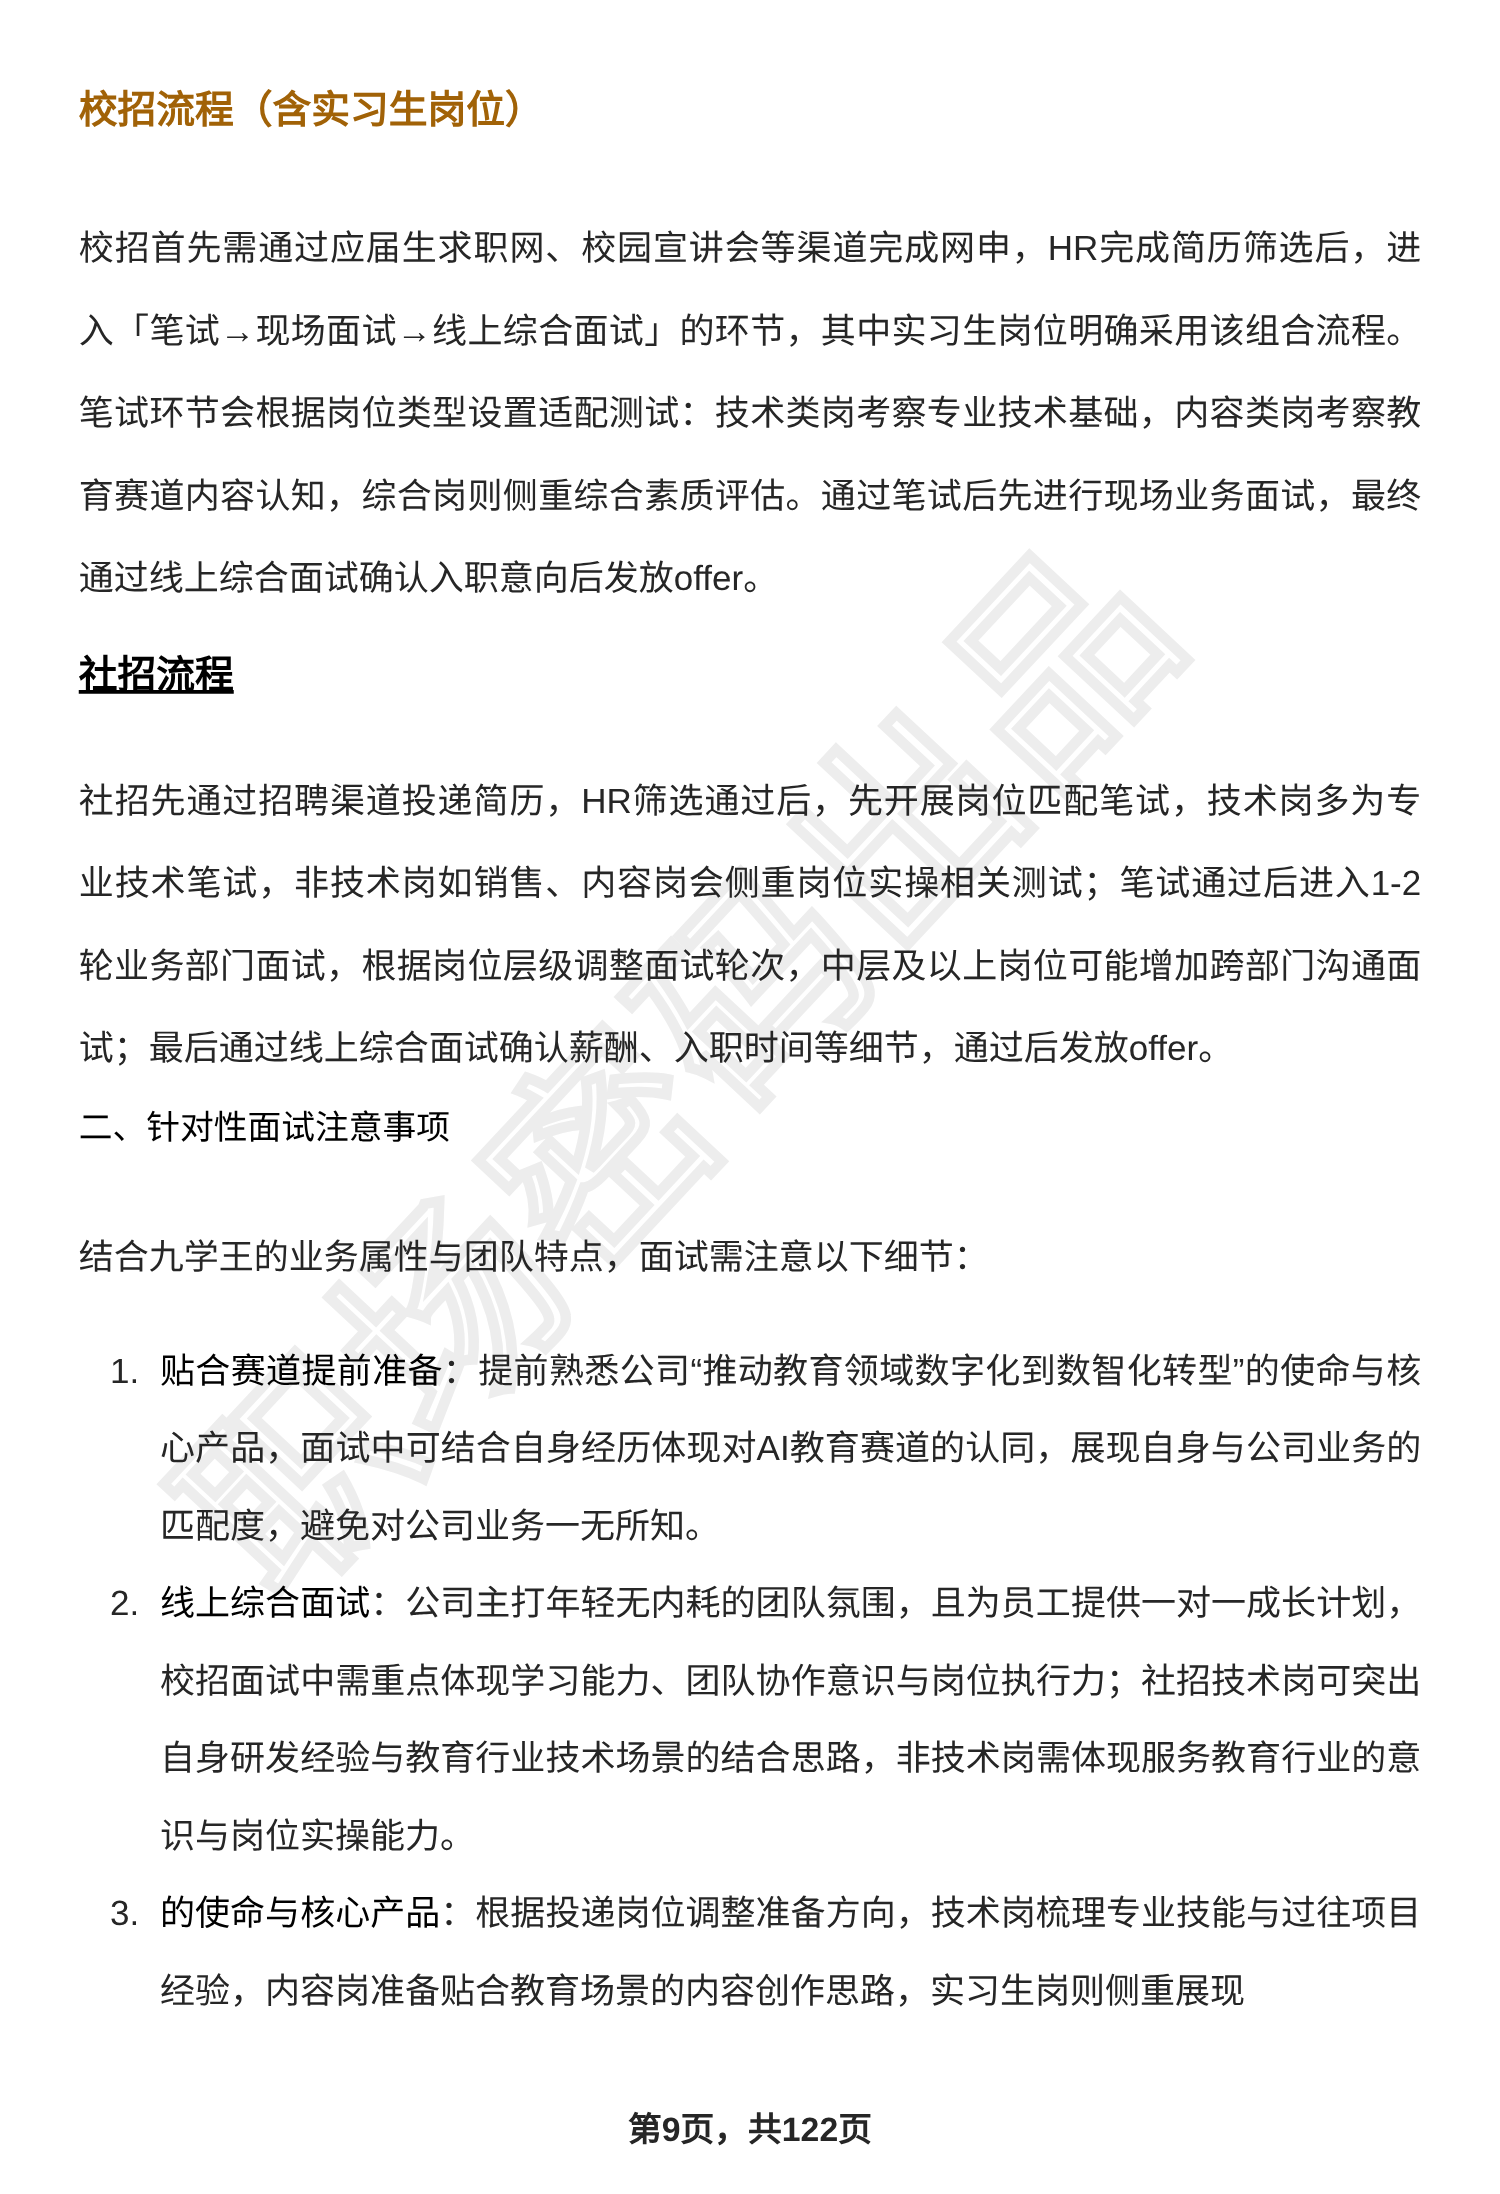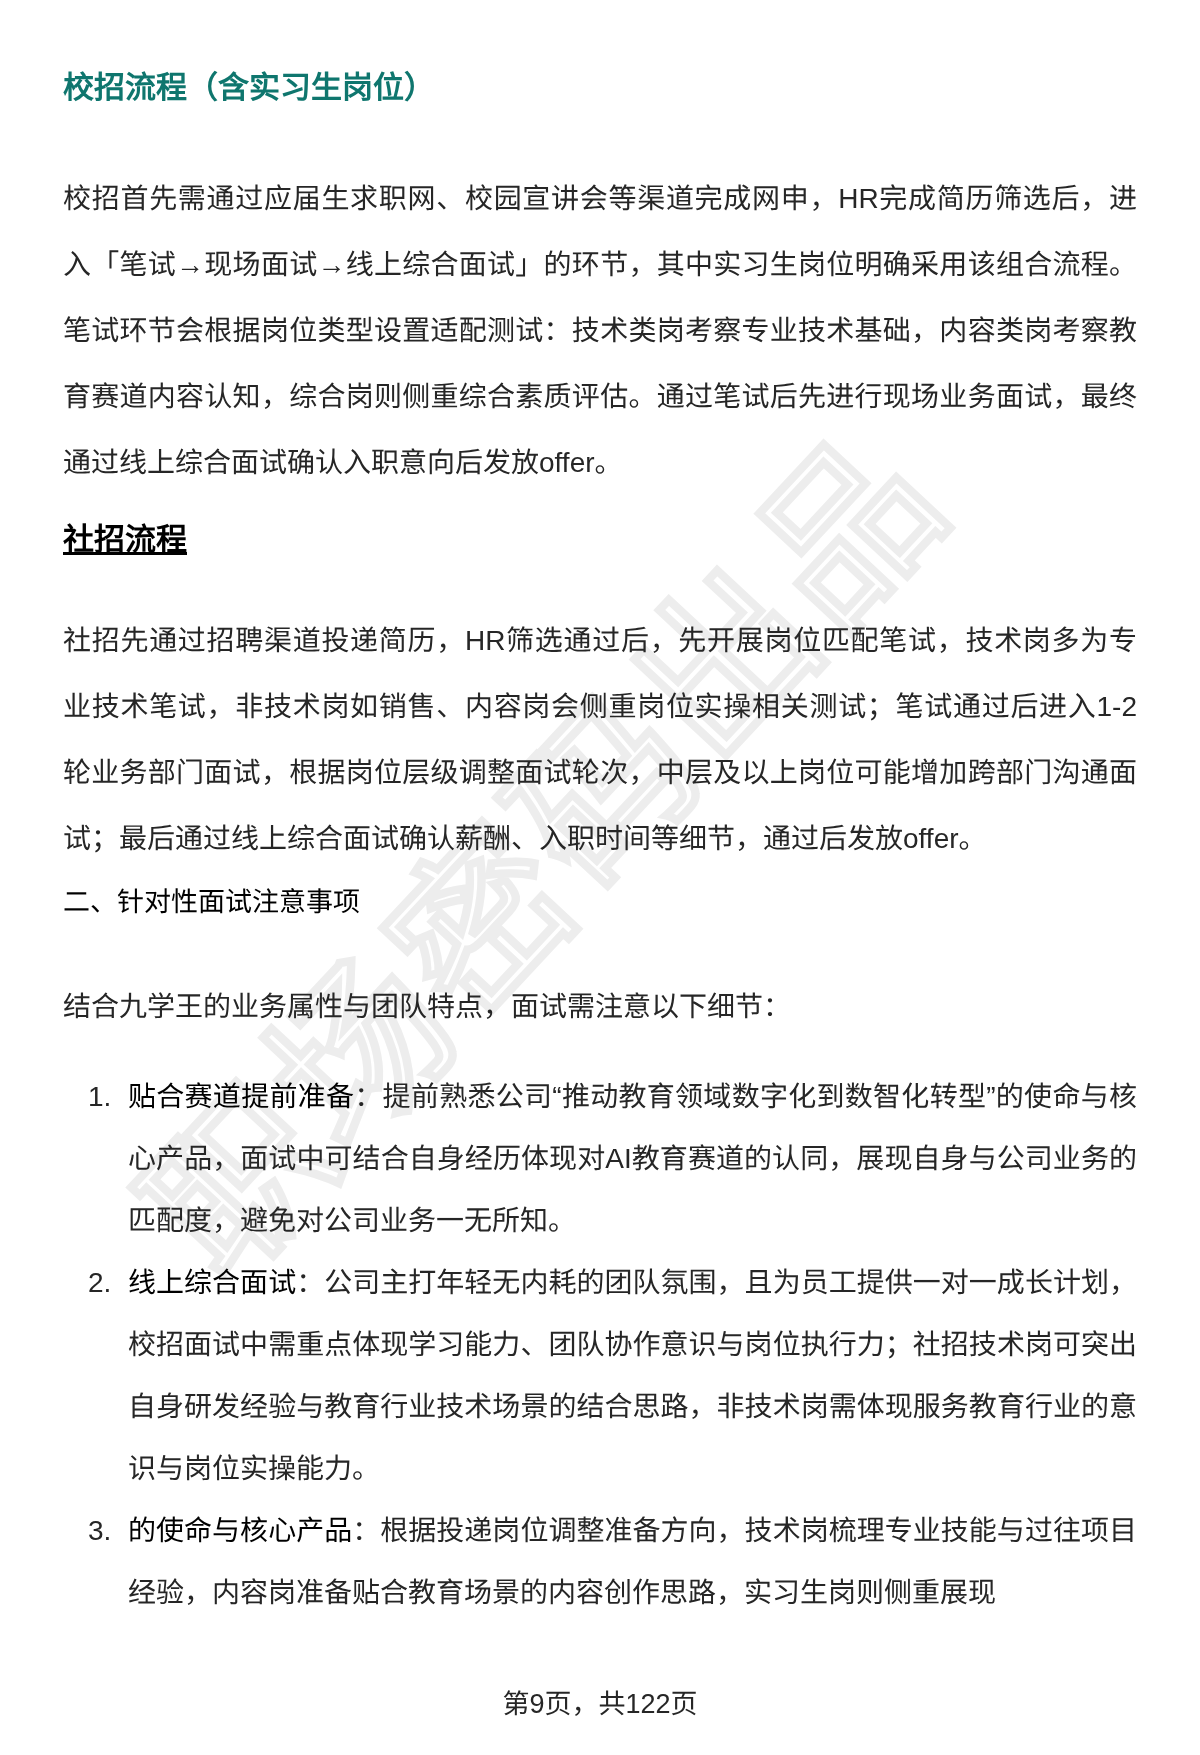--- a/index.html
+++ b/index.html
@@ -35,21 +35,21 @@
   }
   .content {
     position: relative;
     z-index: 1;
     padding: 62px 63px 0 63px;
   }
   h1.doc-h1 {
     font-size: 31px;
     line-height: 40px;
     font-weight: 700;
-    color: #0f766e;
+    color: #a16207;
     margin: 6px 0 58px 0;
   }
   h2.doc-h2 {
     font-size: 31px;
     line-height: 40px;
     font-weight: 700;
     color: #000000;
     margin: 24px 0 48px 0;
     text-decoration: underline;
   }
@@ -97,20 +97,21 @@
   }
   .footer {
     position: absolute;
     left: 0;
     right: 0;
     top: 1682px;
     text-align: center;
     font-size: 27px;
     color: #262626;
     z-index: 1;
+    font-weight: bold;
   }
 </style>
 </head>
 <body>
 
 <div class="page">
 
   <div class="watermark">职场密码出品</div>
 
   <div class="content">

